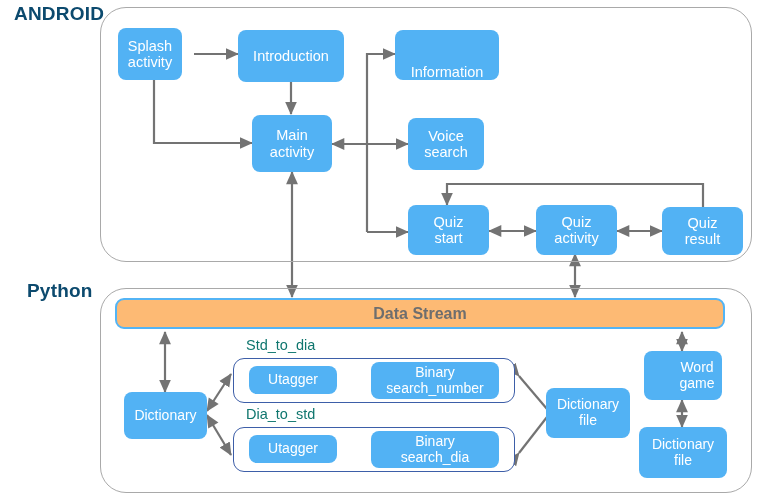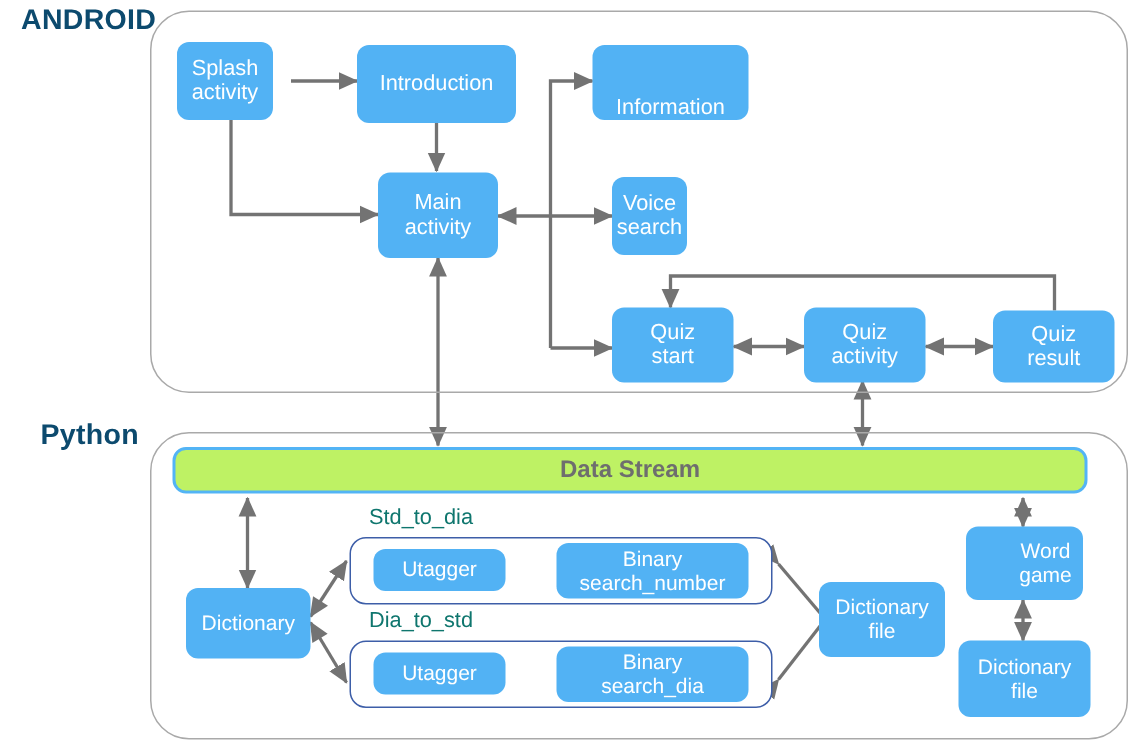--- a/index.html
+++ b/index.html
@@ -47,21 +47,21 @@
     box-sizing: border-box;
   }
   #platform-android { left: 100px; top: 7px; width: 652px; height: 255px; }
   #platform-python  { left: 100px; top: 288px; width: 652px; height: 205px; }
 
   
   .stream-bar {
     position: absolute;
     border: 2.2px solid #53b4f5;
     border-radius: 9px;
-    background: #bef264;
+    background: #fdba74;
     box-sizing: border-box;
     display: flex;
     align-items: center;
     justify-content: center;
   }
   #box-data-stream {
     left: 115px; top: 298px; width: 610px; height: 31px;
   }
   #box-data-stream .node-text {
     color: #6e6e6e;
@@ -190,21 +190,21 @@
 
   <div class="node" style="left:395px; top:30px; width:104px; height:50px;align-items:flex-end;">
     <span class="node-text">Information</span>
   </div>
 
   <div class="node" style="left:252px; top:115px; width:80px; height:57px;">
     <span class="node-text">Main
 activity</span>
   </div>
 
-  <div class="node" style="left:408px; top:118px; width:50px; height:52px;">
+  <div class="node" style="left:408px; top:118px; width:76px; height:52px;">
     <span class="node-text">Voice
 search</span>
   </div>
 
   <div class="node" style="left:408px; top:205px; width:81px; height:50px;">
     <span class="node-text">Quiz
 start</span>
   </div>
 
   <div class="node" style="left:536px; top:205px; width:81px; height:50px;">

